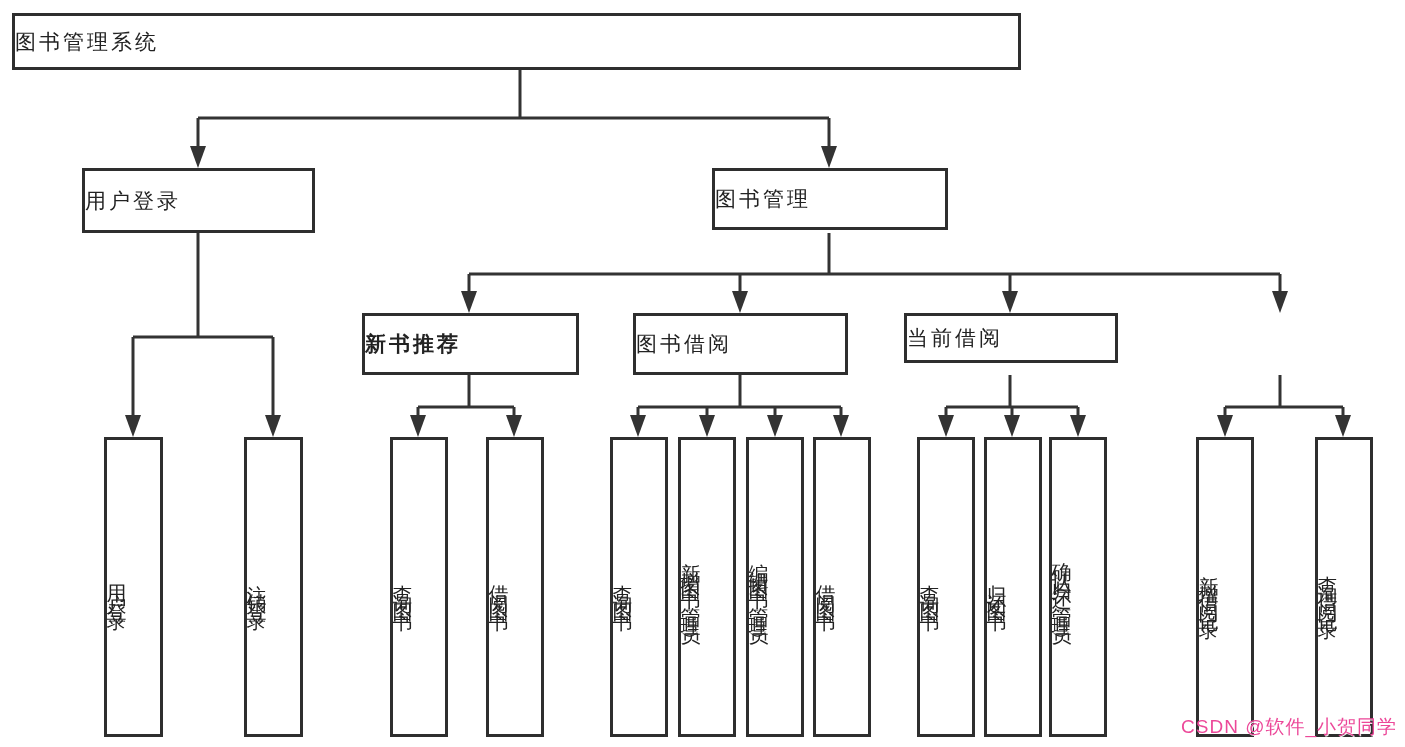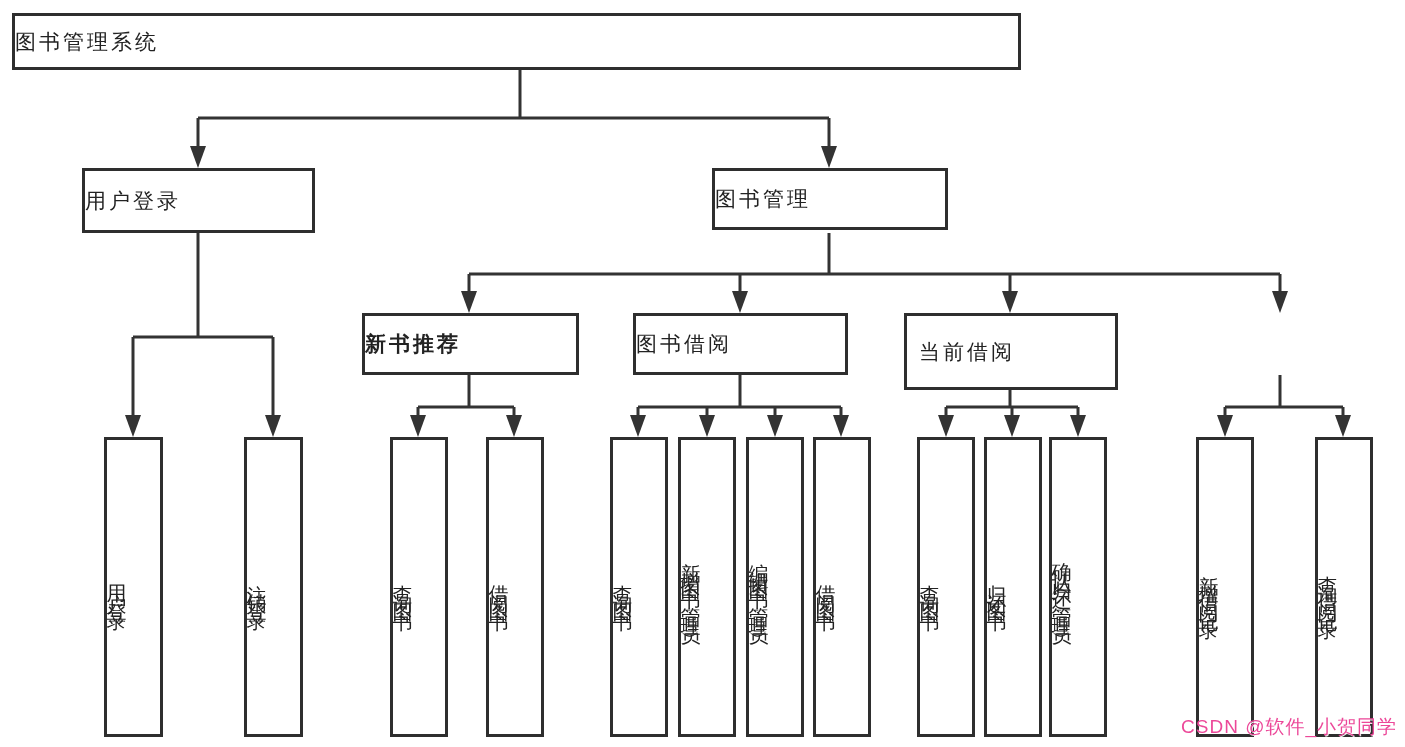--- a/index.html
+++ b/index.html
@@ -38,21 +38,21 @@
     font-size: 20px;
     line-height: 1;
     letter-spacing: 9px;
     white-space: nowrap;
   }
   .root-box   { left: 12px;  top: 13px;  width: 1009px; height: 57px; }
   .lv2-a      { left: 82px;  top: 168px; width: 233px;  height: 65px; }
   .lv2-b      { left: 712px; top: 168px; width: 236px;  height: 62px; }
   .lv3-a      { left: 362px; top: 313px; width: 217px;  height: 62px; font-weight: bold; }
   .lv3-b      { left: 633px; top: 313px; width: 215px;  height: 62px; }
-  .lv3-c      { left: 904px; top: 313px; width: 214px;  height: 77px; padding-left: 12px; }
+  .lv3-c      { left: 904px; top: 313px; width: 214px;  height: 50px; }
   .lv3-d      { left: 1173px;top: 313px; width: 214px;  height: 62px; }
   .leaf       { top: 437px; height: 300px; width: 58px; }
   .lf-0  { left: 104px; width: 59px; }
   .lf-1  { left: 244px; width: 59px; }
   .lf-2  { left: 390px; }
   .lf-3  { left: 486px; }
   .lf-4  { left: 610px; }
   .lf-5  { left: 678px; }
   .lf-6  { left: 746px; }
   .lf-7  { left: 813px; }

